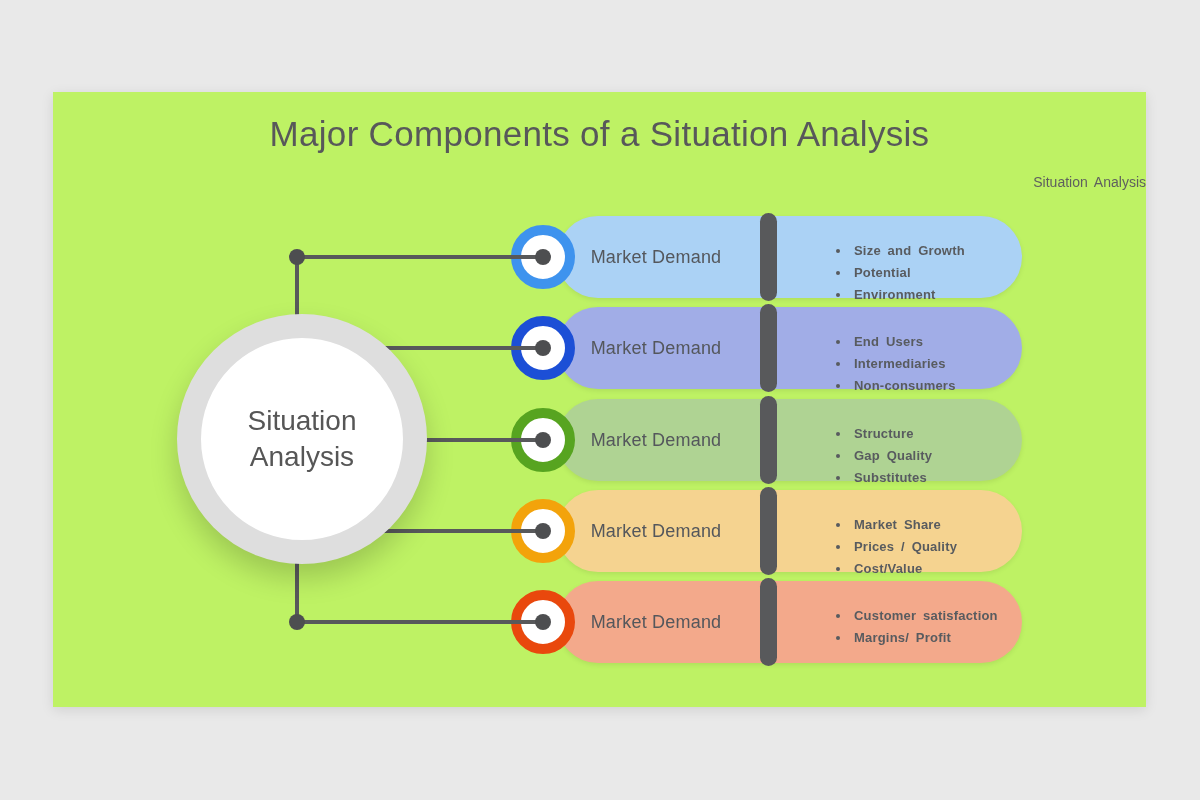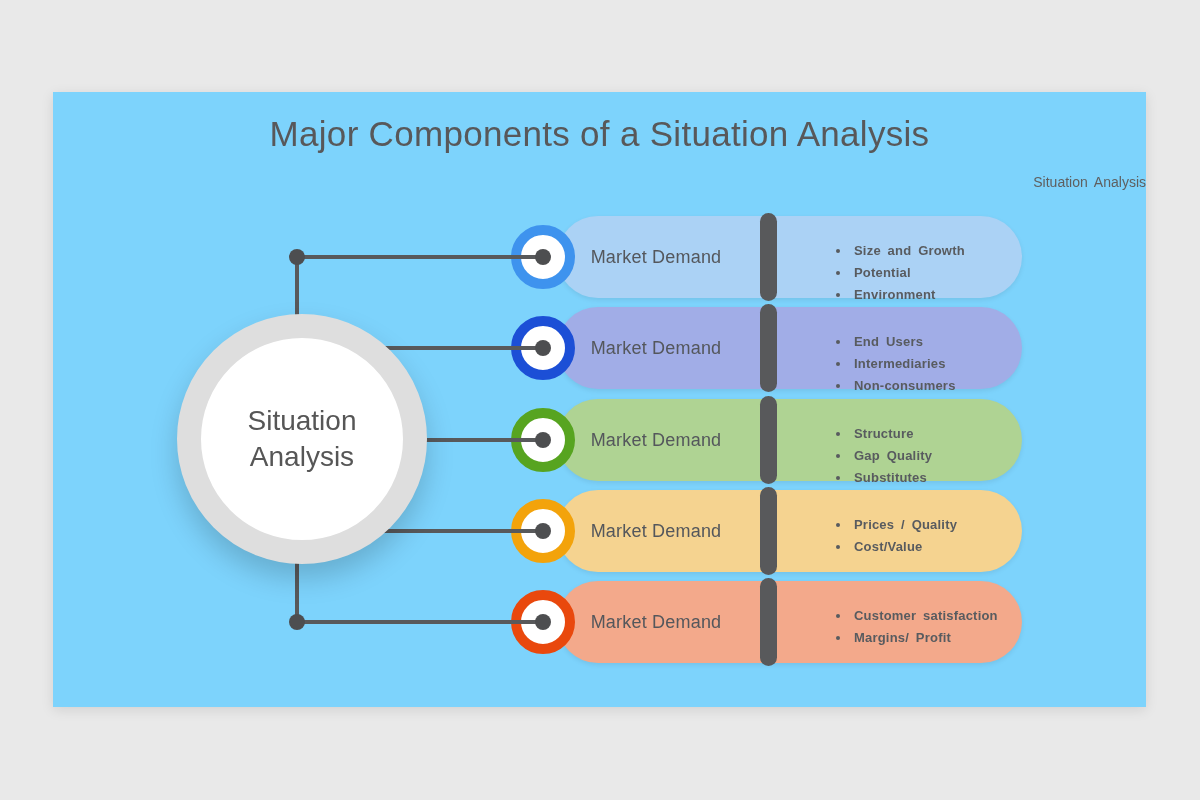--- a/index.html
+++ b/index.html
@@ -7,21 +7,21 @@
     width:1200px;height:800px;
     background:#e9e9e9;
     font-family:"Liberation Sans", sans-serif;
     overflow:hidden;
     position:relative;
   }
   .card{
     position:absolute;
     left:53px; top:92px;
     width:1093px; height:615px;
-    background:#7dd3fc;
+    background:#bef264;
     box-shadow:0 3px 12px rgba(0,0,0,0.10);
   }
   .title{
     position:absolute;
     left:0; top:22px; width:100%;
     text-align:center;
     font-size:35px;
     font-weight:500;
     color:#58585a;
     letter-spacing:0.3px;
@@ -202,20 +202,21 @@
     <li>Gap Quality</li>
     <li>Substitutes</li>
   </ul>
 
   <div class="pill r4" style="background-color: rgb(245, 211, 144);"></div>
   <div class="ring r4" style="border-color: rgb(243, 163, 11);"></div>
   <div class="ring-dot r4"></div>
   <div class="row-label r4">Market Demand</div>
   <div class="vdivider r4"></div>
   <ul class="bullets r4">
+    <li>Market Share</li>
     <li>Prices / Quality</li>
     <li>Cost/Value</li>
   </ul>
 
   <div class="pill r5" style="background-color: rgb(243, 169, 139);"></div>
   <div class="ring r5" style="border-color: rgb(233, 72, 13);"></div>
   <div class="ring-dot r5"></div>
   <div class="row-label r5">Market Demand</div>
   <div class="vdivider r5"></div>
   <ul class="bullets r5">

